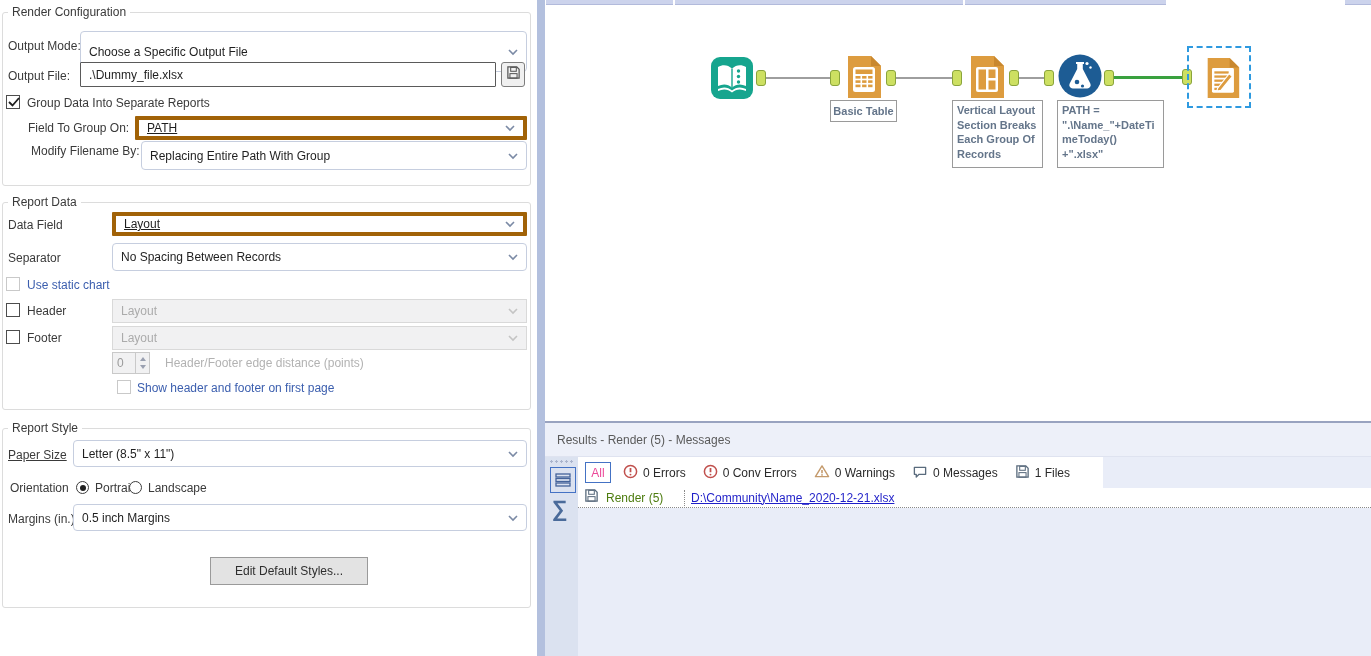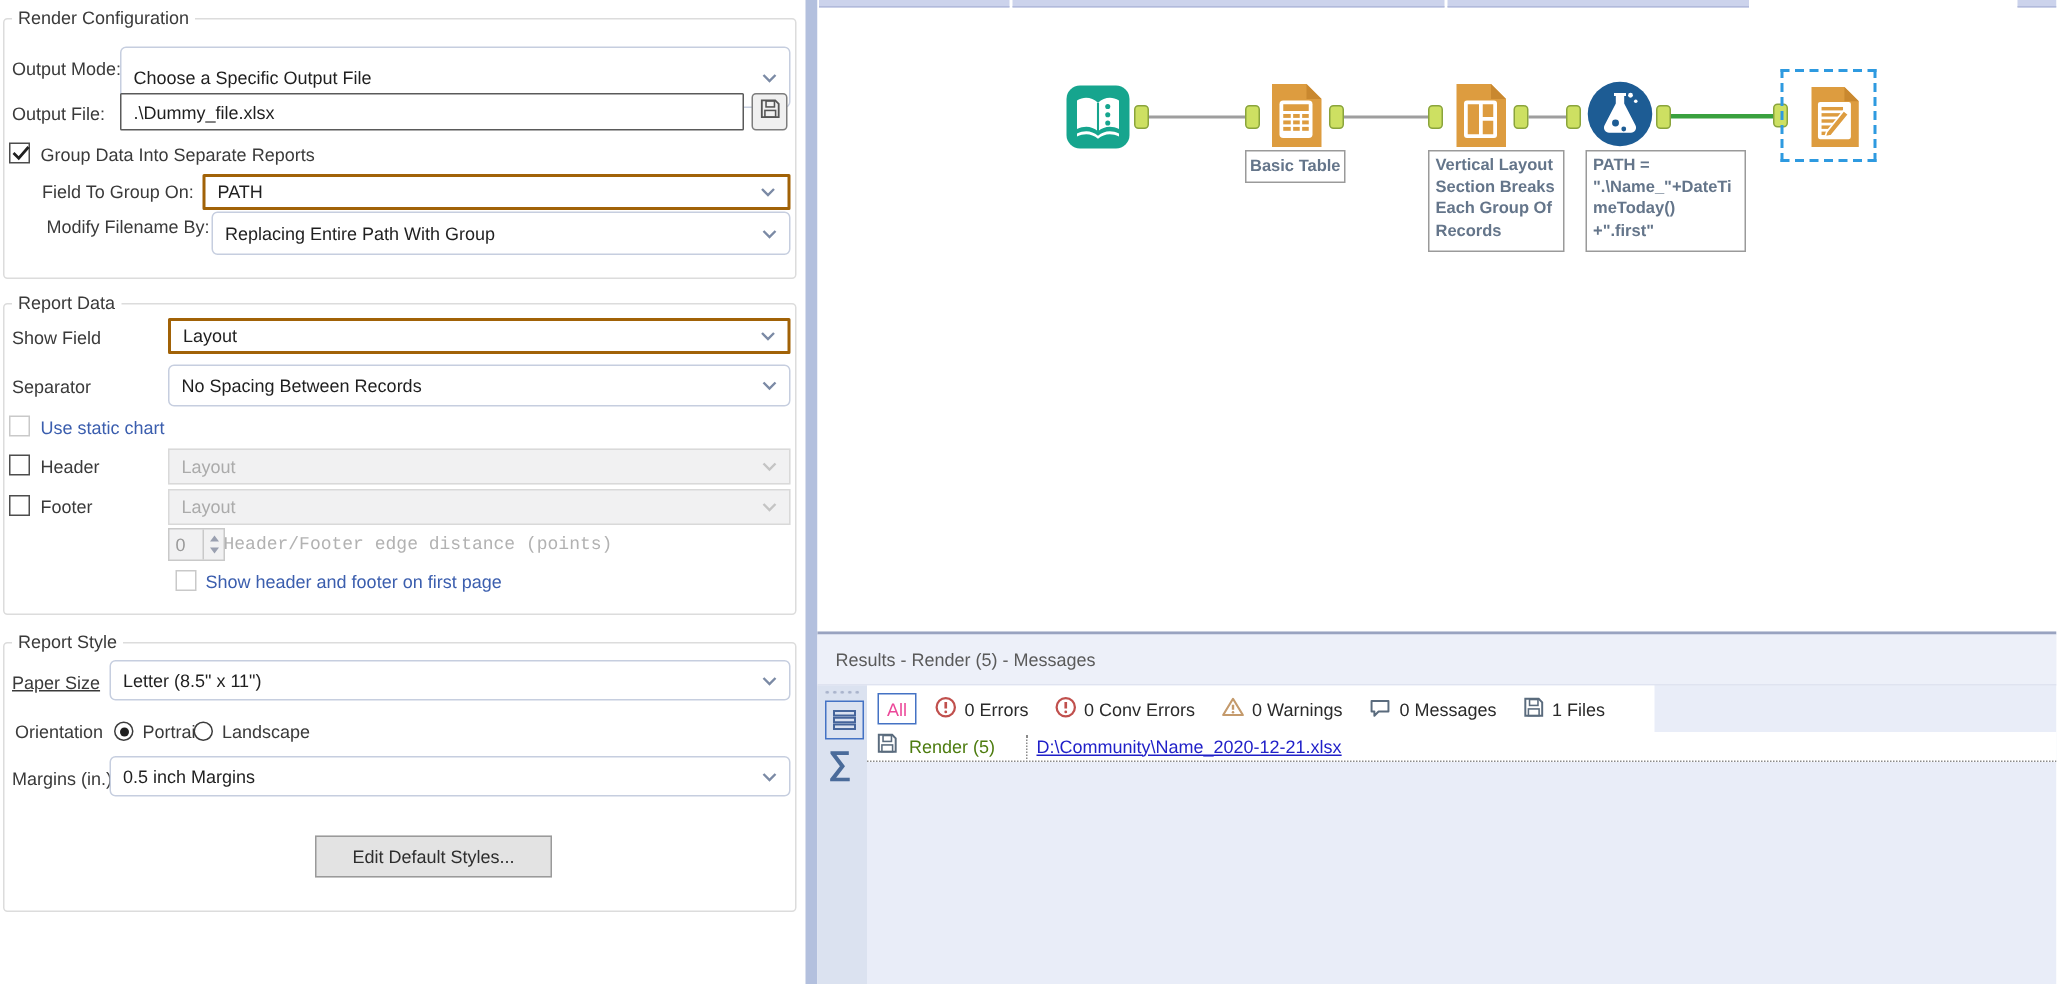--- a/index.html
+++ b/index.html
@@ -9,21 +9,21 @@
   
   .config-panel { position:absolute; left:0; top:0; width:537px; height:656px; background:#fff; }
   .groupbox { position:absolute; border:1px solid #dcdcdc; border-radius:3px; }
   .grouplabel { position:absolute; top:-8px; left:5px; background:#fff; padding:0 4px; font-size:12px; color:#3a3a3a; }
   .lbl { position:absolute; font-size:12px; color:#3a3a3a; white-space:nowrap; }
   .lbl-blue { color:#3b5eae; }
   .lbl-gray { color:#b2b2b2; }
 
   .dd { position:absolute; background:#fff; display:flex; align-items:center; padding:0 22px 0 8px; font-size:12px; color:#1f1f1f; }
   .dd-rounded { border:1px solid #c6cedf; border-radius:4px; }
-  .dd-square { border:2px solid #a16207; border-radius:1px; }
+  .dd-square { border:4px solid #a16207; border-radius:1px;text-decoration:underline; }
   .dd-disabled { background:#f1f1f2; border:1px solid #d9d9d9; color:#ababab; }
   .dd .chev { position:absolute; right:7px; top:50%; transform:translateY(-50%); color:#7b8aa5; }
   .dd-disabled .chev { color:#c4c4c4; }
 
   .txt-input { position:absolute; background:#fff; border:1px solid #5a5a5a; border-radius:1px; display:flex; align-items:center; padding:0 8px; font-size:12px; color:#1f1f1f; }
 
   .cb { position:absolute; width:14px; height:14px; background:#fff; border:1px solid #4d4d4d; }
   .cb-light { border:1px solid #c9c9c9; }
   .cb svg { position:absolute; left:-1px; top:-2px; }
 
@@ -120,21 +120,21 @@
   </div>
 
   <span class="lbl" style="left:31px; top:144px;">Modify Filename By:</span>
   <div class="dd dd-rounded" style="left:141px; top:141px; width:386px; height:29px;">
     <span>Replacing Entire Path With Group</span>
     <span class="chev"><svg width="12" height="8" viewBox="0 0 12 8">
           <polyline points="2,2 6,6 10,2" fill="none" stroke="currentColor" stroke-width="1.6"></polyline>
         </svg></span>
   </div>
 
-  <span class="lbl" style="left:8px; top:218px;">Show Field</span>
+  <span class="lbl" style="left:8px; top:218px;">Data Field</span>
   <div class="dd dd-square" style="left:112px; top:212px; width:415px; height:24px;">
     <span>Layout</span>
     <span class="chev"><svg width="12" height="8" viewBox="0 0 12 8">
           <polyline points="2,2 6,6 10,2" fill="none" stroke="currentColor" stroke-width="1.6"></polyline>
         </svg></span>
   </div>
 
   <span class="lbl" style="left:8px; top:251px;">Separator</span>
   <div class="dd dd-rounded" style="left:112px; top:243px; width:415px; height:28px;">
     <span>No Spacing Between Records</span>
@@ -164,21 +164,21 @@
         </svg></span>
   </div>
 
   <div class="spinner" style="left:112px; top:352px;">
     <span class="val">0</span>
     <span class="btns">
         <span class="up"></span>
         <span class="dn"></span>
       </span>
   </div>
-  <span class="lbl lbl-gray" style="left:149px; top:356px;font-family:Liberation Mono, monospace;">Header/Footer edge distance (points)</span>
+  <span class="lbl lbl-gray" style="left:165px; top:356px;">Header/Footer edge distance (points)</span>
 
   <div class="cb cb-light" style="left:117px; top:380px;"></div>
   <span class="lbl lbl-blue" style="left:137px; top:381px;">Show header and footer on first page</span>
 
   <span class="lbl" style="left:8px; top:448px;text-decoration:underline;">Paper Size</span>
   <div class="dd dd-rounded" style="left:73px; top:440px; width:454px; height:27px;">
     <span>Letter (8.5" x 11")</span>
     <span class="chev"><svg width="12" height="8" viewBox="0 0 12 8">
           <polyline points="2,2 6,6 10,2" fill="none" stroke="currentColor" stroke-width="1.6"></polyline>
         </svg></span>
@@ -272,21 +272,21 @@
       <path d="M19 9 h8 v2 h-1.2 v5 l7.5 14.5 a3.4 3.4 0 0 1 -3 5 H15.7 a3.4 3.4 0 0 1 -3 -5 L20.2 16 v-5 H19 Z" fill="#fff"></path>
       <circle cx="20" cy="29" r="2.3" fill="#1d5c94"></circle>
       <circle cx="25.5" cy="33" r="1.6" fill="#1d5c94"></circle>
       <circle cx="30" cy="10.5" r="1.6" fill="#fff"></circle>
       <circle cx="33.5" cy="14.5" r="1.2" fill="#fff"></circle>
     </svg>
   </div>
   <div class="caption" style="left:512px; top:100px; width:107px; height:68px;">PATH =
 ".\Name_"+DateTi
 meToday()
-+".first"</div>
++".xlsx"</div>
 
   <div class="sel-box" style="left:642px; top:46px; width:64px; height:62px;"></div>
   <div class="tool" style="left:656px; top:56px;">
     <svg width="42" height="44" viewBox="0 0 44 44">
       <path d="M7 1 H30 L40 11 V43 H7 Z" fill="#dd9c3f"></path>
       <path d="M30 1 L40 11 H30 Z" fill="#c9882f"></path>
       <rect x="11.5" y="11.5" width="23" height="26" rx="1.5" fill="#fff"></rect>
       <rect x="14" y="15" width="15" height="2.4" fill="#dd9c3f"></rect>
       <rect x="14" y="19.3" width="15" height="2.4" fill="#dd9c3f"></rect>
       <rect x="14" y="23.6" width="12" height="2.4" fill="#dd9c3f"></rect>

